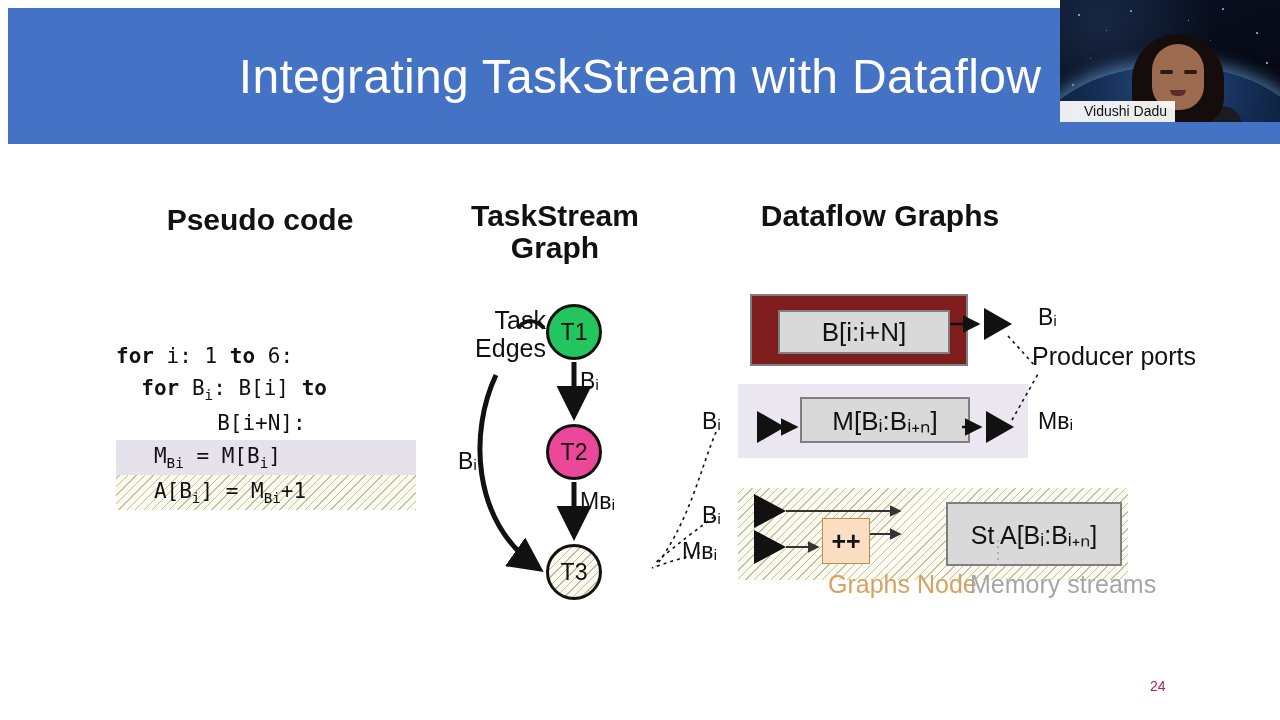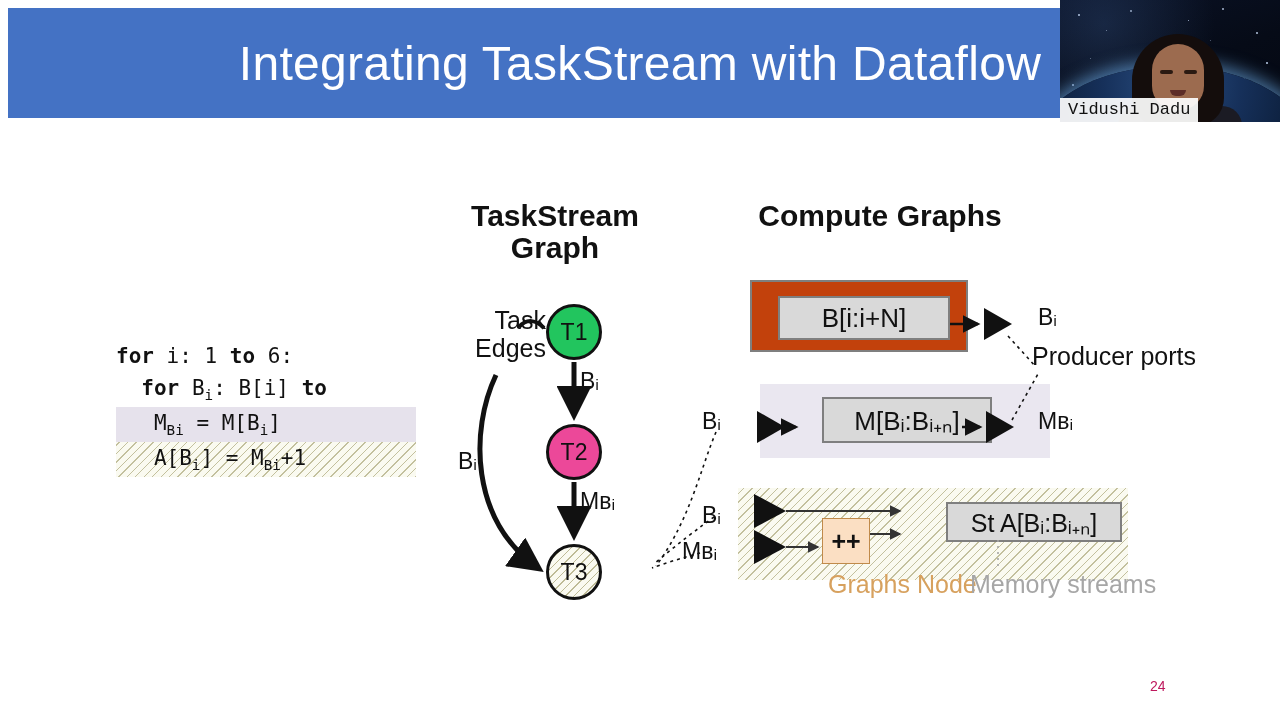--- a/index.html
+++ b/index.html
@@ -13,21 +13,21 @@
   #stage {
     position: relative;
     width: 1280px; height: 720px;
     background: #ffffff;
   }
 
   
   #title-banner {
     position: absolute;
     left: 8px; top: 8px;
-    width: 1272px; height: 110px;
+    width: 1272px; height: 136px;
     background: #4472C4;
     display: flex;
     align-items: center;
     justify-content: center;
   }
   #title-text {
     color: #FFFFFF;
     font-size: 48px;
     font-weight: 400;
     letter-spacing: 0.3px;
@@ -96,25 +96,25 @@
   #mouth {
     position: absolute;
     left: 110px; top: 90px;
     width: 16px; height: 6px;
     background: #5d2d28;
     border-radius: 0 0 8px 8px;
   }
   #webcam-name {
     position: absolute;
     left: 0px; bottom: 0px;
-    padding: 2px 8px 3px 8px;
+    padding: 2px 8px 3px 24px;
     background: rgba(255,255,255,0.92);
     color: #111;
-    font-size: 17px;
-    font-family: Liberation Mono, monospace;
+    font-size: 14px;
+    font-family: Liberation Sans, sans-serif;
     white-space: nowrap;
   }
 
   
   .col-head {
     position: absolute;
     font-weight: bold;
     color: #111;
     text-align: center;
     line-height: 1.08;
@@ -184,41 +184,40 @@
   #lbl-edge-m  { left: 150px; top: 208px; }
   #lbl-edge-b2 { left: 28px;  top: 168px; }
 
   
   #df-area { position: absolute; left: 640px; top: 270px; width: 560px; height: 370px; }
 
   .df-row { position: absolute; }
 
   
   #df-row1 {
-    left: 110px; top: 10px;
+    left: 110px; top: 24px;
     width: 218px; height: 72px;
     border: 2px solid #7f7f7f;
-    background: #c2410c;
+    background: #7f1d1d;
   }
   #df-row1-inner {
     position: absolute; left: 26px; top: 14px;
     width: 172px; height: 44px;
     border: 2px solid #7f7f7f;
     background: #D9D9D9;
     display: flex; align-items: center; justify-content: center;
     font-size: 26px; color: #111;
     font-family: "Liberation Sans", sans-serif;
   }
 
   
   #df-row2 {
     left: 98px; top: 114px;
     width: 290px; height: 74px;
     background: #EAE7F0;
-    margin-left: 22px;
   }
   #df-row2-inner {
     position: absolute; left: 62px; top: 13px;
     width: 170px; height: 46px;
     border: 2px solid #7f7f7f;
     background: #D9D9D9;
     display: flex; align-items: center; justify-content: center;
     font-size: 26px; color: #111;
     font-family: "Liberation Sans", sans-serif;
   }
@@ -228,21 +227,21 @@
     left: 98px; top: 218px;
     width: 390px; height: 92px;
     background-color: #FAFAF0;
     background-image: repeating-linear-gradient(
       -45deg,
       rgba(150,145,90,0.55) 0px, rgba(150,145,90,0.55) 1px,
       rgba(0,0,0,0) 1px, rgba(0,0,0,0) 6px);
   }
   #df-row3-store {
     position: absolute; left: 208px; top: 14px;
-    width: 176px; height: 40px;
+    width: 176px; height: 64px;
     border: 2px solid #7f7f7f;
     background: #D9D9D9;
     display: flex; align-items: center; justify-content: center;
     font-size: 25px; color: #111;
     font-family: "Liberation Sans", sans-serif;
   }
   #df-compute {
     position: absolute; left: 84px; top: 30px;
     width: 48px; height: 46px;
     border: 1px solid #C08A4A;
@@ -311,26 +310,28 @@
     <div id="person-body"></div>
     <div id="person-neck"></div>
     <div id="person-hair"></div>
     <div id="person-face"></div>
     <div class="eye" style="left:100px; top:70px;"></div>
     <div class="eye" style="left:124px; top:70px;"></div>
     <div id="mouth"></div>
     <div id="webcam-name">Vidushi Dadu</div>
   </div>
 
+  <div class="col-head" id="head-pseudo">Pseudo code</div>
   <div class="col-head" id="head-taskstream">TaskStream Graph</div>
-  <div class="col-head" id="head-dataflow">Compute Graphs</div>
+  <div class="col-head" id="head-dataflow">Dataflow Graphs</div>
 
   <div id="code-block">
     <div class="code-line"><b>for</b> i: 1 <b>to</b> 6:</div>
     <div class="code-line">  <b>for</b> B<span class="sub">i</span>: B[i] <b>to</b></div>
+    <div class="code-line">        B[i+N]:</div>
     <div class="code-line hl-lavender">   M<span class="sub">Bi</span> = M[B<span class="sub">i</span>]</div>
     <div class="code-line hl-hatch">   A[B<span class="sub">i</span>] = M<span class="sub">Bi</span>+1</div>
   </div>
 
   <div id="ts-graph">
     <div id="lbl-task-edges">Task Edges</div>
 
     <div class="ts-node" id="node-t1">
       <span>T1</span>
     </div>

